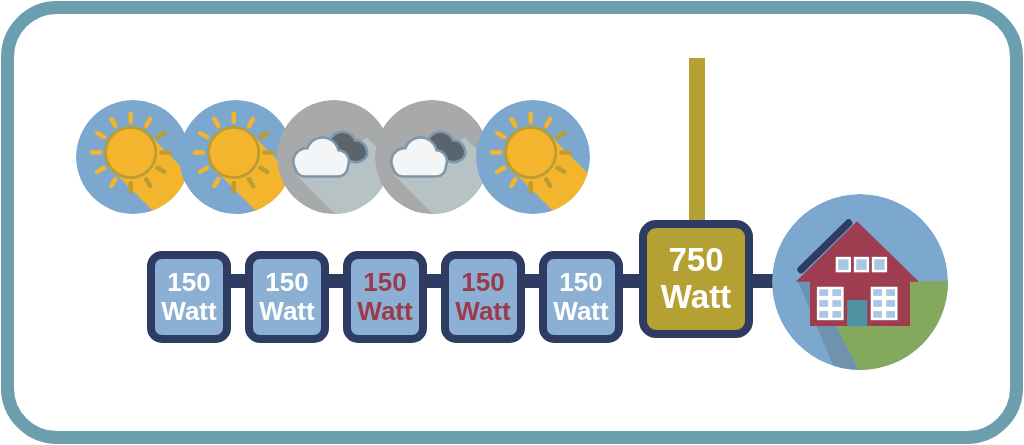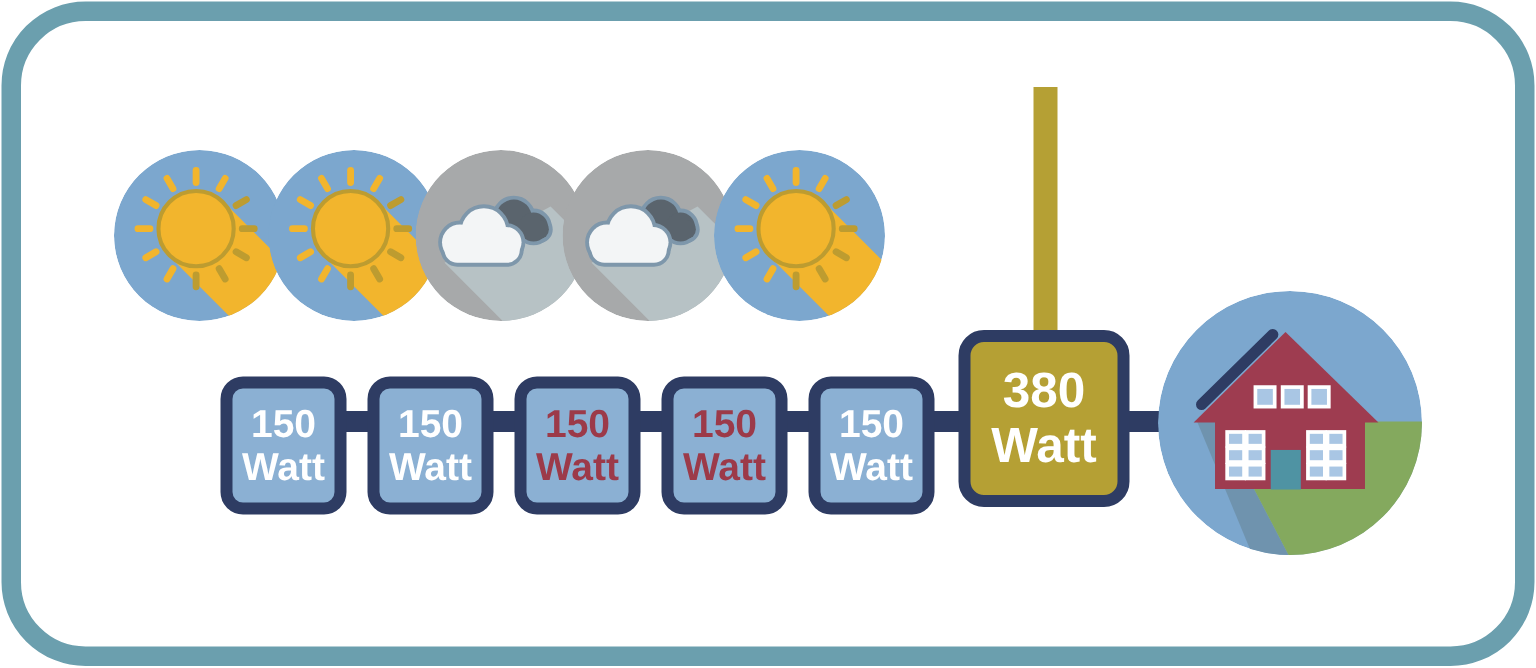--- a/index.html
+++ b/index.html
@@ -173,21 +173,21 @@
   <div class="panel" style="left: 441px; color: rgb(156, 58, 73);">
     <span>150</span>
     <span>Watt</span>
   </div>
   <div class="panel" style="left: 539px; color: rgb(255, 255, 255);">
     <span>150</span>
     <span>Watt</span>
   </div>
 
   <div class="inverter">
-    <span>380</span>
+    <span>750</span>
     <span>Watt</span>
   </div>
 
   <div class="house">
     <svg viewBox="0 0 100 100">
       <clipPath id="hclip">
           <circle cx="50" cy="50" r="50"></circle>
         </clipPath>
       <g clip-path="url(#hclip)">
         <circle class="sky" cx="50" cy="50" r="50"></circle>

